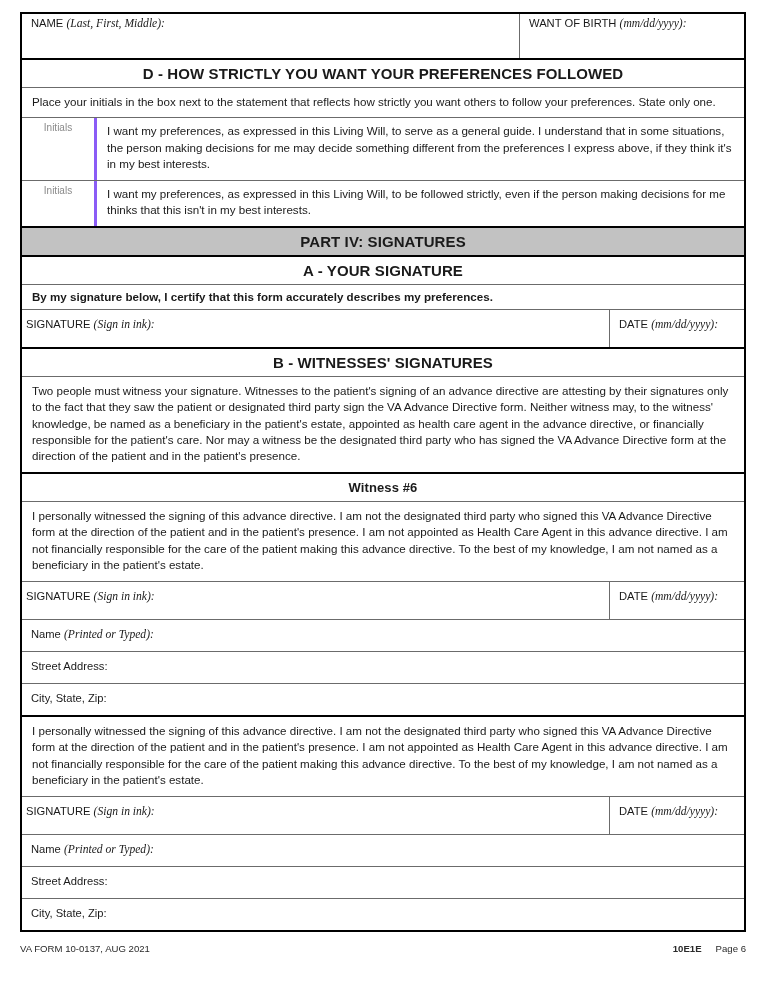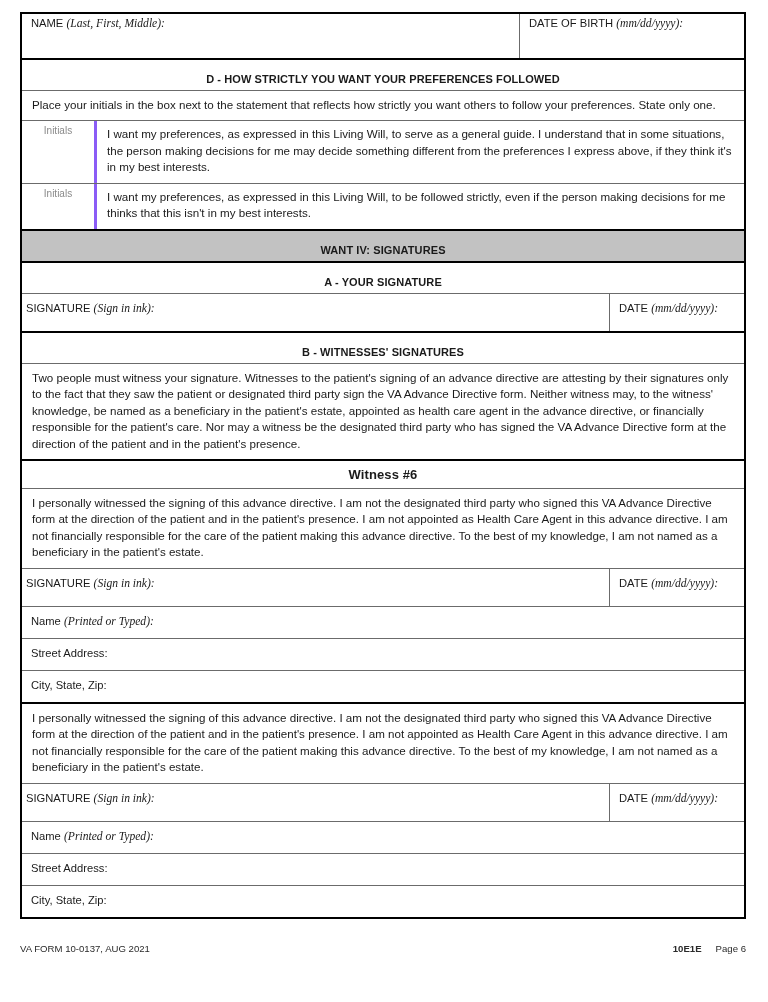--- a/index.html
+++ b/index.html
@@ -71,23 +71,23 @@
   .field-label .ital {
     font-family: "Liberation Serif", serif;
     font-style: italic;
     font-size: 11.6px;
   }
 
   
   .section-head {
     text-align: center;
     font-weight: bold;
-    font-size: 11px;
+    font-size: 15px;
     letter-spacing: 0.1px;
-    padding: 13px 4px 5px 4px;
+    padding: 5px 4px 5px 4px;
     width: 100%;
     box-sizing: border-box;
   }
   .section-head.shaded {
     background: #c2c2c2;
   }
   .section-head.big {
     font-size: 13px;
     padding: 6px 4px 6px 4px;
   }
@@ -176,21 +176,21 @@
 
 <div id="page">
 
   <div class="form-table">
 
     <div class="row thick-bottom">
       <div class="cell name-cell">
         <span class="field-label"><span>NAME</span> <span class="ital">(Last, First, Middle):</span></span>
       </div>
       <div class="cell dob-cell">
-        <span class="field-label"><span>DATE OF BIRTH</span> <span class="ital">(mm/dd/yyyy):</span></span>
+        <span class="field-label"><span>WANT OF BIRTH</span> <span class="ital">(mm/dd/yyyy):</span></span>
       </div>
     </div>
 
     <div class="row">
       <div class="section-head">D - HOW STRICTLY YOU WANT YOUR PREFERENCES FOLLOWED</div>
     </div>
 
     <div class="row">
       <div class="para">Place your initials in the box next to the statement that reflects how strictly you want others to follow your preferences. State only one.</div>
     </div>
@@ -203,27 +203,30 @@
     </div>
 
     <div class="row thick-bottom">
       <div class="initials-cell">
         <span>Initials</span>
       </div>
       <div class="initials-text-cell">I want my preferences, as expressed in this Living Will, to be followed strictly, even if the person making decisions for me thinks that this isn't in my best interests.</div>
     </div>
 
     <div class="row thick-bottom">
-      <div class="section-head shaded">WANT IV: SIGNATURES</div>
+      <div class="section-head shaded">PART IV: SIGNATURES</div>
     </div>
 
     <div class="row">
       <div class="section-head">A - YOUR SIGNATURE</div>
     </div>
 
+    <div class="row">
+      <div class="para bold-line">By my signature below, I certify that this form accurately describes my preferences.</div>
+    </div>
 
     <div class="row thick-bottom">
       <div class="sig-cell">
         <span class="field-label"><span>SIGNATURE</span> <span class="ital">(Sign in ink):</span></span>
       </div>
       <div class="date-cell">
         <span class="field-label"><span>DATE</span> <span class="ital">(mm/dd/yyyy):</span></span>
       </div>
     </div>
 

